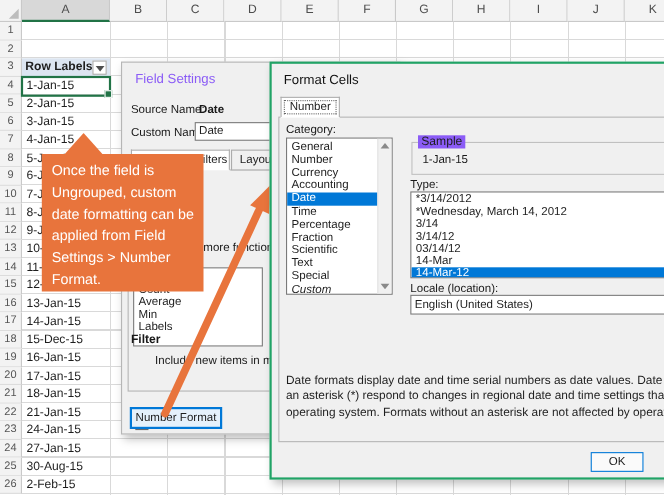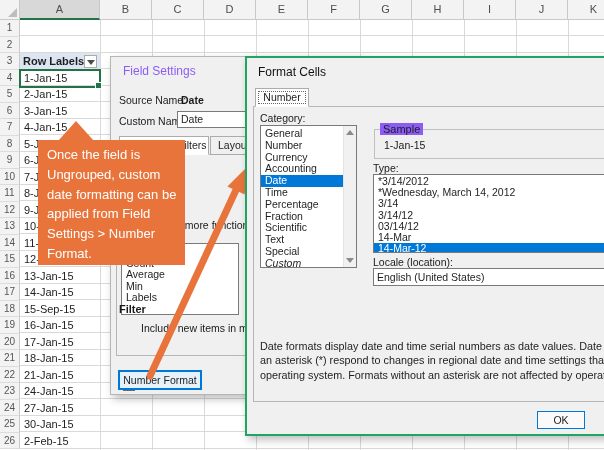--- a/index.html
+++ b/index.html
@@ -140,28 +140,28 @@
         <div class="date-cell" style="top: 135.5px;">5-Jan-15</div>
         <div class="date-cell" style="top: 152px;">6-Jan-15</div>
         <div class="date-cell" style="top: 168.5px;">7-Jan-15</div>
         <div class="date-cell" style="top: 185px;">8-Jan-15</div>
         <div class="date-cell" style="top: 201.5px;">9-Jan-15</div>
         <div class="date-cell" style="top: 218px;">10-Jan-15</div>
         <div class="date-cell" style="top: 234.5px;">11-Jan-15</div>
         <div class="date-cell" style="top: 251px;">12-Jan-15</div>
         <div class="date-cell" style="top: 267.5px;">13-Jan-15</div>
         <div class="date-cell" style="top: 284px;">14-Jan-15</div>
-        <div class="date-cell" style="top: 300.5px;">15-Sep-15</div>
+        <div class="date-cell" style="top: 300.5px;">15-Dec-15</div>
         <div class="date-cell" style="top: 317px;">16-Jan-15</div>
         <div class="date-cell" style="top: 333.5px;">17-Jan-15</div>
         <div class="date-cell" style="top: 350px;">18-Jan-15</div>
         <div class="date-cell" style="top: 366.5px;">21-Jan-15</div>
         <div class="date-cell" style="top: 383px;">24-Jan-15</div>
         <div class="date-cell" style="top: 399.5px;">27-Jan-15</div>
-        <div class="date-cell" style="top: 416px;">30-Jan-15</div>
+        <div class="date-cell" style="top: 416px;">30-Aug-15</div>
         <div class="date-cell" style="top: 432.5px;">2-Feb-15</div>
       </div>
     <div class="sel-border">
       <div class="fill-handle"></div>
     </div>
   </div>
 
   <div class="dlg fs">
     <div class="fs-title">Field Settings</div>
     <div class="lbl" style="left:8px;top:37px;">Source Name:</div>

